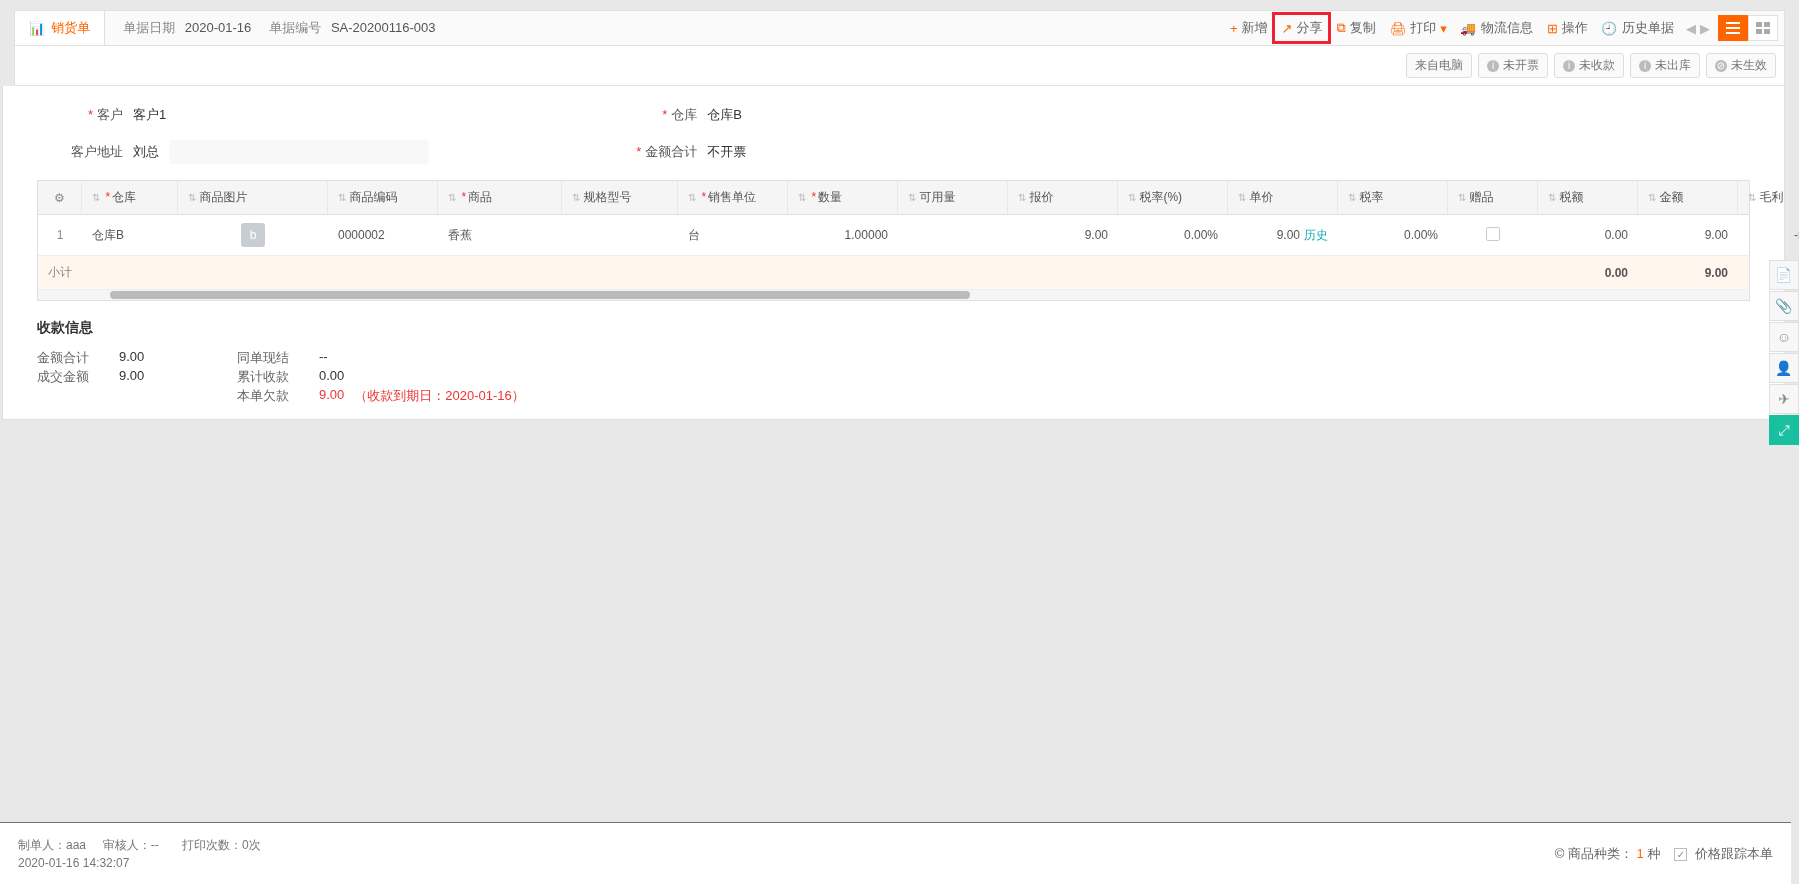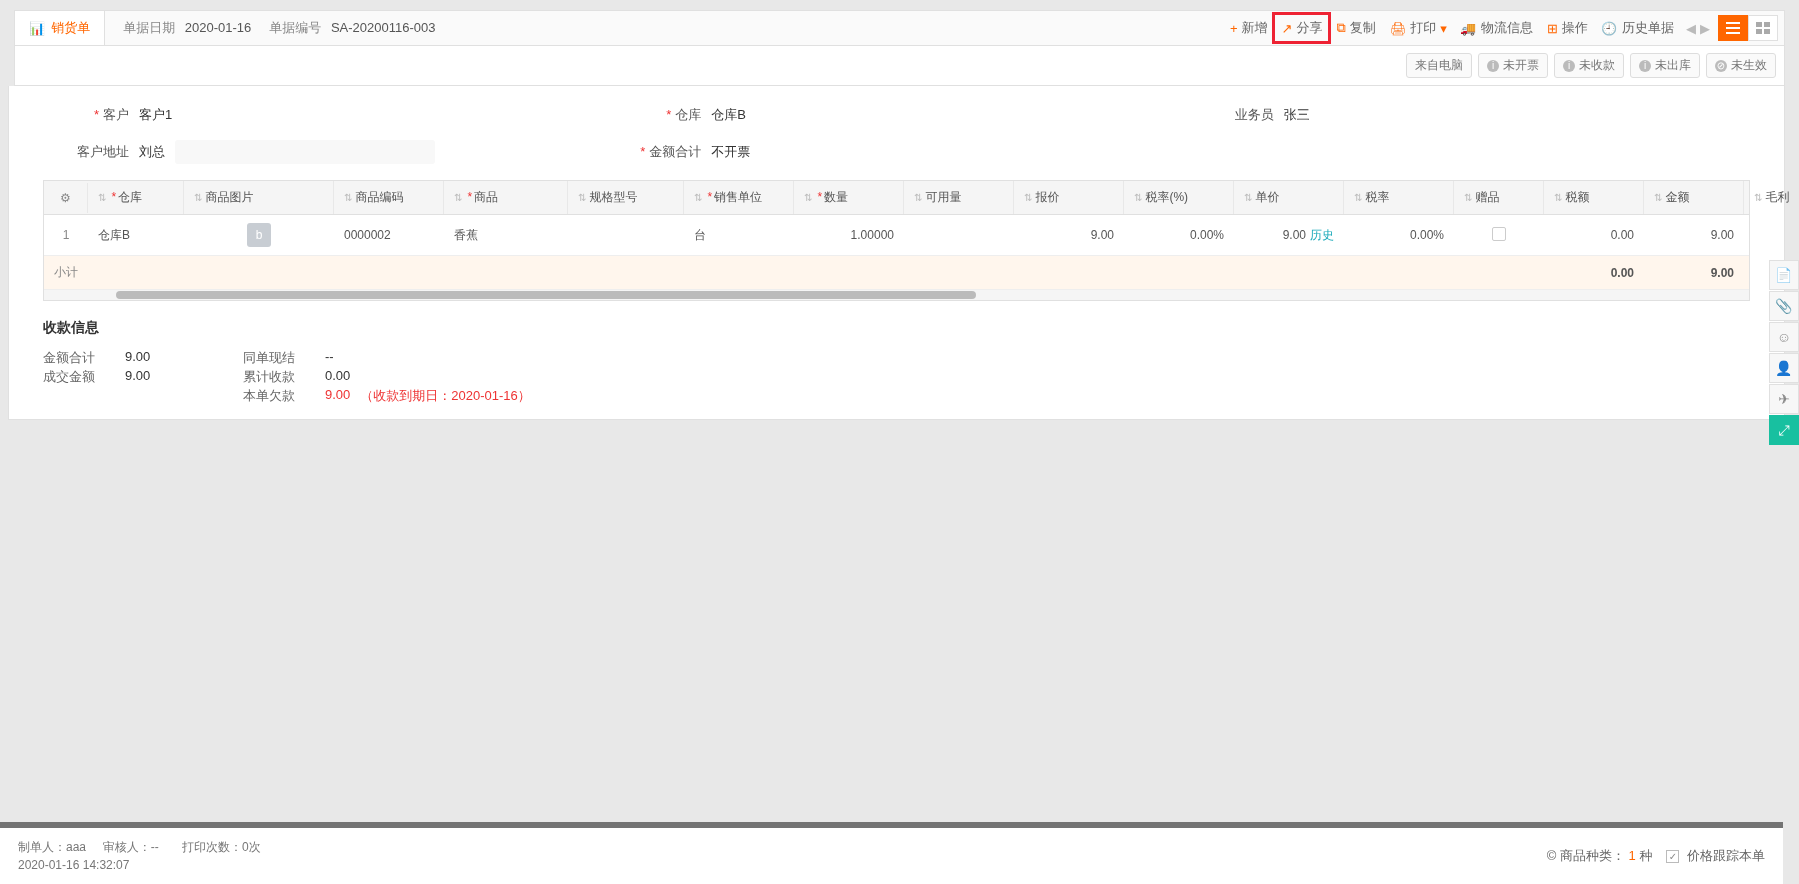--- a/index.html
+++ b/index.html
@@ -17,21 +17,21 @@
   .tbtn.highlight { outline: 3px solid #e23; outline-offset: 0; }
   .nav-arrows { display: flex; gap: 4px; color: #bbb; margin-left: 4px; }
   .view-toggle { display: flex; margin-left: 6px; }
   .view-toggle .vt { width: 30px; height: 26px; display: flex; align-items: center; justify-content: center; border: 1px solid #e0e0e0; background: #fff; color: #aaa; }
   .view-toggle .vt.active { background: #f60; color: #fff; border-color: #f60; }
   
   .status-row { position: absolute; left: 14px; right: 14px; top: 46px; height: 40px; background: #fff; border: 1px solid #e0e0e0; border-top: none; display: flex; align-items: center; justify-content: flex-end; padding-right: 8px; gap: 6px; }
   .chip { border: 1px solid #ddd; border-radius: 3px; padding: 3px 8px; font-size: 12px; color: #777; background: #fafafa; display: flex; align-items: center; gap: 4px; }
   .chip .dot { width: 12px; height: 12px; border-radius: 50%; background: #bbb; color: #fff; font-size: 10px; display: flex; align-items: center; justify-content: center; }
   
-  .formpanel { position: absolute; left: 8px; right: 14px; top: 86px; background: #fff; border: 1px solid #e0e0e0; border-top: none; padding: 20px 34px 14px 34px; }
+  .formpanel { position: absolute; left: 2px; right: 14px; top: 86px; background: #fff; border: 1px solid #e0e0e0; border-top: none; padding: 20px 34px 14px 34px; }
   .formrow { display: grid; grid-template-columns: 1fr 1fr 1fr; gap: 10px; margin-bottom: 16px; }
   .ffield { display: flex; align-items: center; gap: 10px; }
   .flabel { width: 86px; text-align: right; color: #555; font-size: 13px; }
   .flabel .req { color: #e33; margin-right: 4px; }
   .fval { color: #333; font-size: 13px; }
   .fval.link { color: #f60; cursor: pointer; }
   .addr-blank { display: inline-block; width: 260px; height: 24px; background: #f8f8f8; border-radius: 3px; }
   
   .tablewrap { margin-top: 10px; border: 1px solid #e0e0e0; }
   .thead, .trow { display: grid; grid-template-columns: 44px 96px 150px 110px 124px 116px 110px 110px 110px 110px 110px 110px 110px 90px 100px 100px 100px; align-items: center; }
@@ -54,21 +54,21 @@
   
   .paysec { margin-top: 18px; }
   .paysec h4 { font-size: 14px; font-weight: 600; color: #333; margin-bottom: 12px; }
   .paygrid { display: grid; grid-template-columns: 200px 300px; row-gap: 1px; }
   .payrow { display: flex; gap: 10px; font-size: 13px; color: #555; }
   .payrow .plabel { width: 72px; text-align: left; color: #666; }
   .payrow .pval { color: #333; }
   .payrow .pval.red { color: #e33; }
   .payrow .pnote { color: #e33; }
   
-  .footer { position: absolute; left: 0; right: 16px; bottom: 0; height: 62px; background: #fff; border-top: 6px solid #737373; display: flex; align-items: center; padding: 0 18px; }
+  .footer { position: absolute; left: 0; right: 8px; bottom: 0; height: 62px; background: #fff; border-top: 1px solid #737373; display: flex; align-items: center; padding: 0 18px; }
   .footer .left { color: #777; font-size: 12px; line-height: 1.5; }
   .footer .center { margin-left: auto; display: flex; align-items: center; gap: 14px; color: #666; font-size: 13px; }
   .footer .center .count { color: #f60; }
   .footer .buttons { margin-left: 24px; display: flex; gap: 10px; }
   .btn { min-width: 92px; height: 40px; border: 1px solid #ddd; background: #fff; color: #555; display: flex; align-items: center; justify-content: center; cursor: pointer; font-size: 14px; }
   .btn.primary { background: #f60; border-color: #f60; color: #fff; }
   .btn.disabled { background: #ccc; border-color: #ccc; color: #fff; cursor: not-allowed; }
   .cbx { width: 13px; height: 13px; border: 1px solid #bbb; display: inline-flex; align-items: center; justify-content: center; font-size: 10px; color: #888; margin-right: 4px; }
   
   .rail { position: absolute; right: 0; top: 260px; width: 30px; display: flex; flex-direction: column; gap: 1px; }
@@ -172,24 +172,20 @@
 
   <div class="formpanel">
     <div class="formrow">
       <div class="ffield">
         <span class="flabel"><span class="req">*</span><span>客户</span></span>
         <span class="fval">客户1</span>
       </div>
       <div class="ffield">
         <span class="flabel"><span class="req">*</span><span>仓库</span></span>
         <span class="fval">仓库B</span>
-      </div>
-      <div class="ffield">
-        <span class="flabel"><span>业务员</span></span>
-        <span class="fval">张三</span>
       </div>
     </div>
     <div class="formrow">
       <div class="ffield">
         <span class="flabel"><span>客户地址</span></span>
         <span class="fval">刘总</span>
         <span class="addr-blank"></span>
       </div>
       <div class="ffield">
         <span class="flabel"><span class="req">*</span><span>金额合计</span></span>

